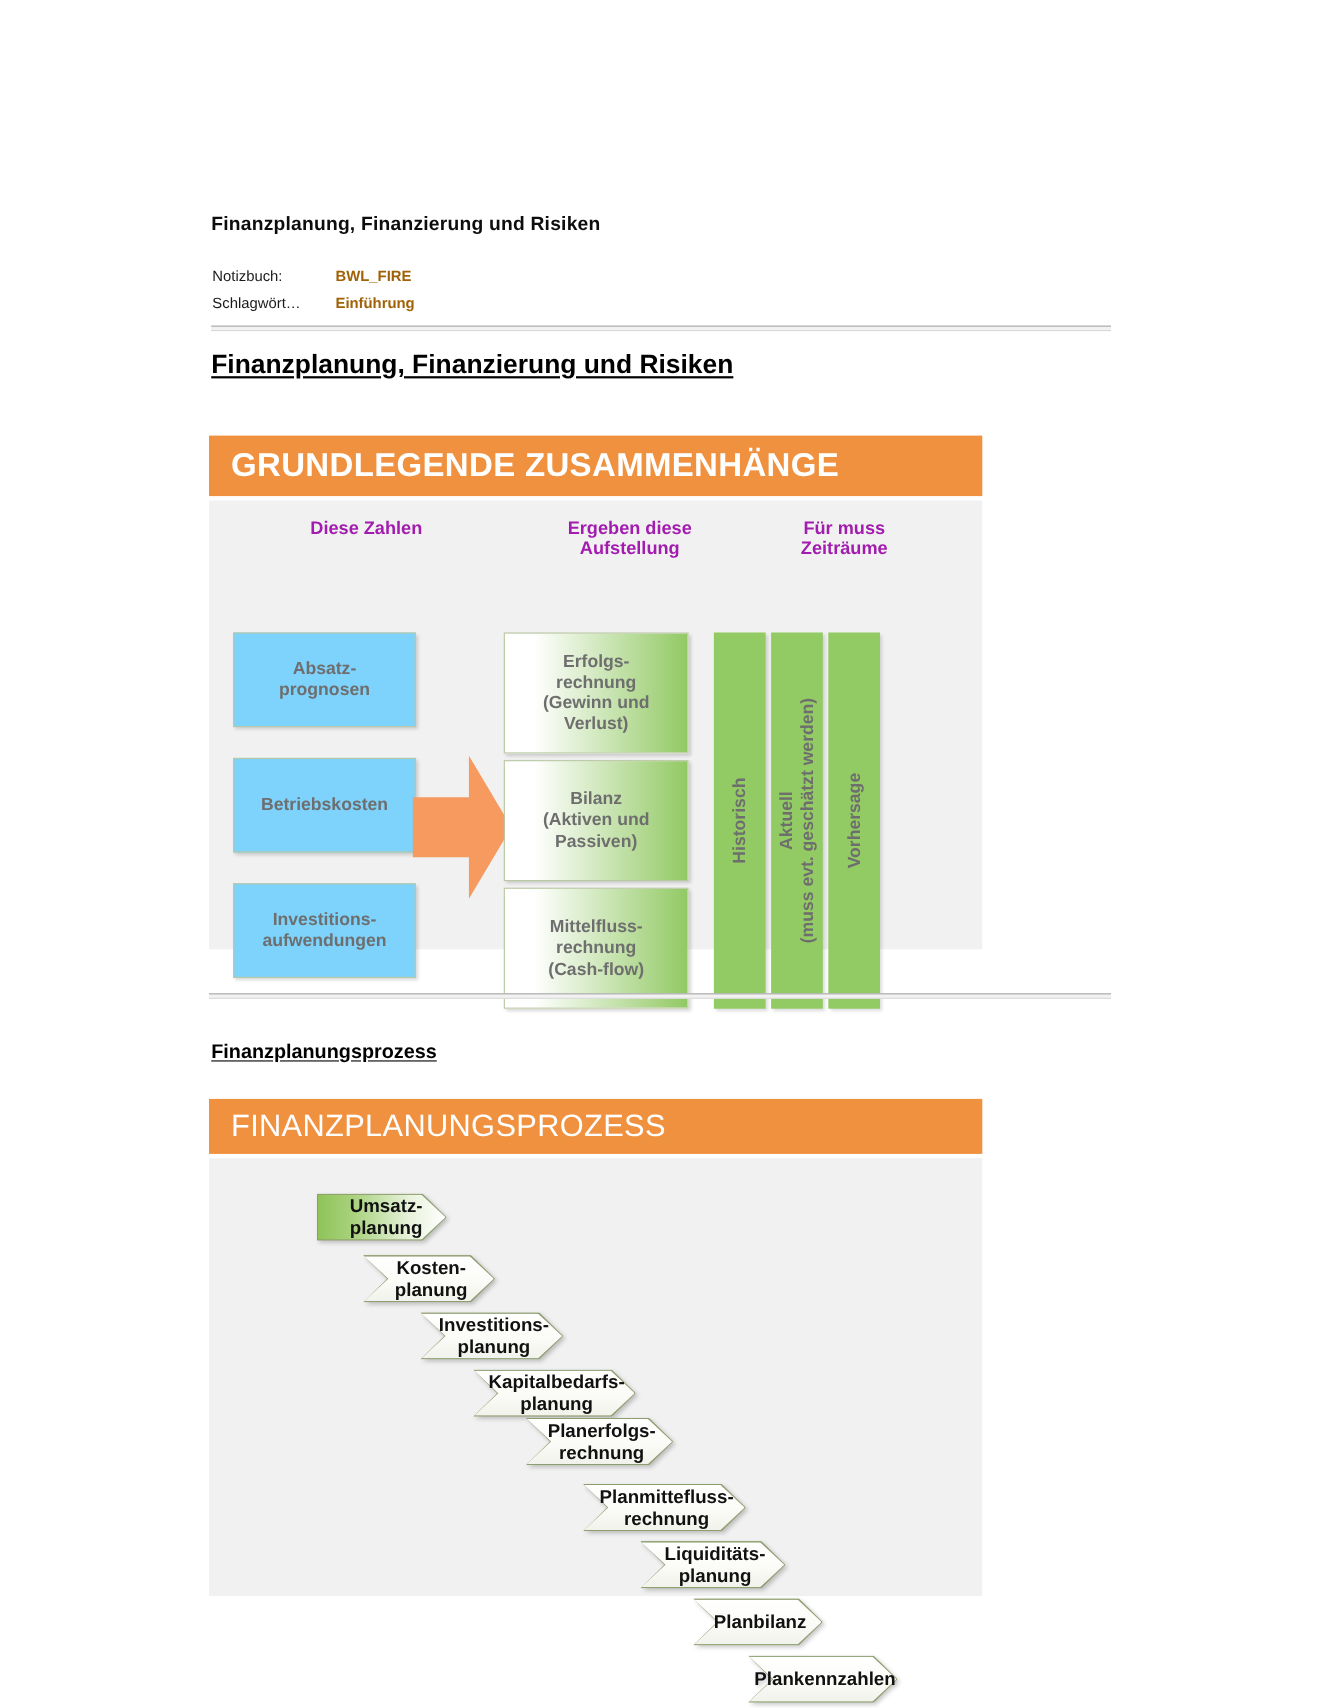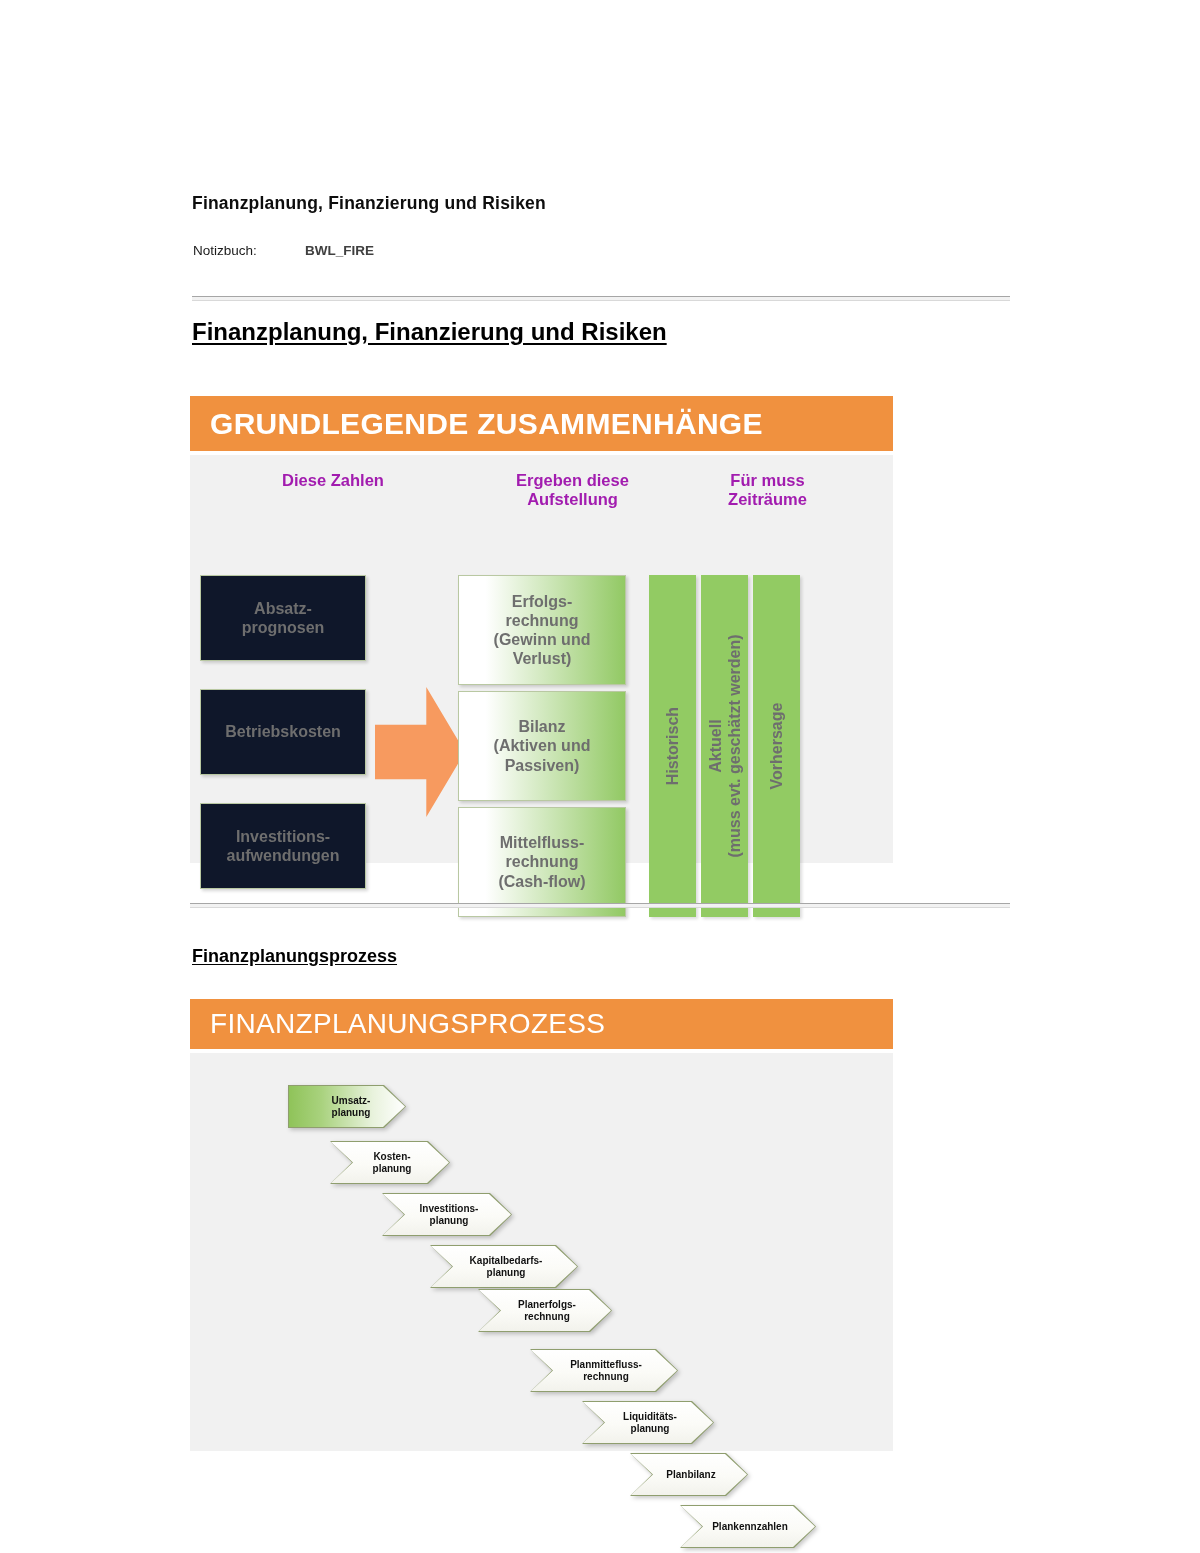--- a/index.html
+++ b/index.html
@@ -39,21 +39,21 @@
     height: 25px;
     font-size: 13.5px;
   }
   .meta-key {
     width: 112px;
     font-weight: normal;
     color: #1a1a1a;
   }
   .meta-val {
     font-weight: bold;
-    color: #404040;
+    color: #a16207;
   }
   .meta-rule {
     position: absolute;
     left: 192px;
     top: 296px;
     width: 818px;
     height: 3px;
     border-top: 1px solid #a6a6a6;
     border-bottom: 1px solid #d9d9d9;
     background: #f2f2f2;
@@ -97,32 +97,33 @@
     position: absolute;
     text-align: center;
     font-size: 16.5px;
     font-weight: bold;
     color: #a21caf;
     line-height: 1.18;
   }
 
   .src-box {
     position: absolute;
-    background: #0f172a;
+    background: #7dd3fc;
     border: 1px solid #B9C8A2;
     box-sizing: border-box;
     display: flex;
     align-items: center;
     justify-content: center;
     text-align: center;
     font-size: 16px;
     font-weight: bold;
     color: #6e6e6e;
     line-height: 1.2;
     box-shadow: 2px 2px 3px rgba(0,0,0,0.16);
+    margin-left: 12px;
   }
 
   .rep-box {
     position: absolute;
     background: linear-gradient(to right, #ffffff 0%, #ffffff 16%, #92C964 100%);
     border: 1px solid #B9C8A2;
     box-sizing: border-box;
     display: flex;
     align-items: center;
     justify-content: center;
@@ -192,21 +193,21 @@
   #diagram-2 .panel-body { height: 398px; margin-top: 4px; }
 
   .chev {
     position: absolute;
     height: 43px;
     box-sizing: border-box;
     display: flex;
     align-items: center;
     justify-content: center;
     text-align: center;
-    font-size: 10px;
+    font-size: 17px;
     font-weight: bold;
     color: #111111;
     line-height: 1.12;
     filter: drop-shadow(2px 2px 2px rgba(0,0,0,0.22));
   }
   .chev .chev-bg {
     position: absolute;
     inset: 0;
     background: #8f9e6e;
     clip-path: polygon(0% 0%, calc(100% - 22px) 0%, 100% 50%, calc(100% - 22px) 100%, 0% 100%, 22px 50%);
@@ -235,20 +236,24 @@
 </head>
 <body>
 
 <div class="page-title">Finanzplanung, Finanzierung und Risiken</div>
 
 <div class="meta-block">
   <div class="meta-row">
     <span class="meta-key">Notizbuch:</span>
     <span class="meta-val">BWL_FIRE</span>
   </div>
+  <div class="meta-row">
+    <span class="meta-key">Schlagwört…</span>
+    <span class="meta-val">Einführung</span>
+  </div>
 </div>
 
 <div class="meta-rule"></div>
 
 <div class="h1-underline">Finanzplanung, Finanzierung und Risiken</div>
 
 <div class="panel" id="diagram-1">
 
   <div class="banner banner-1">
     <span>GRUNDLEGENDE ZUSAMMENHÄNGE</span>

